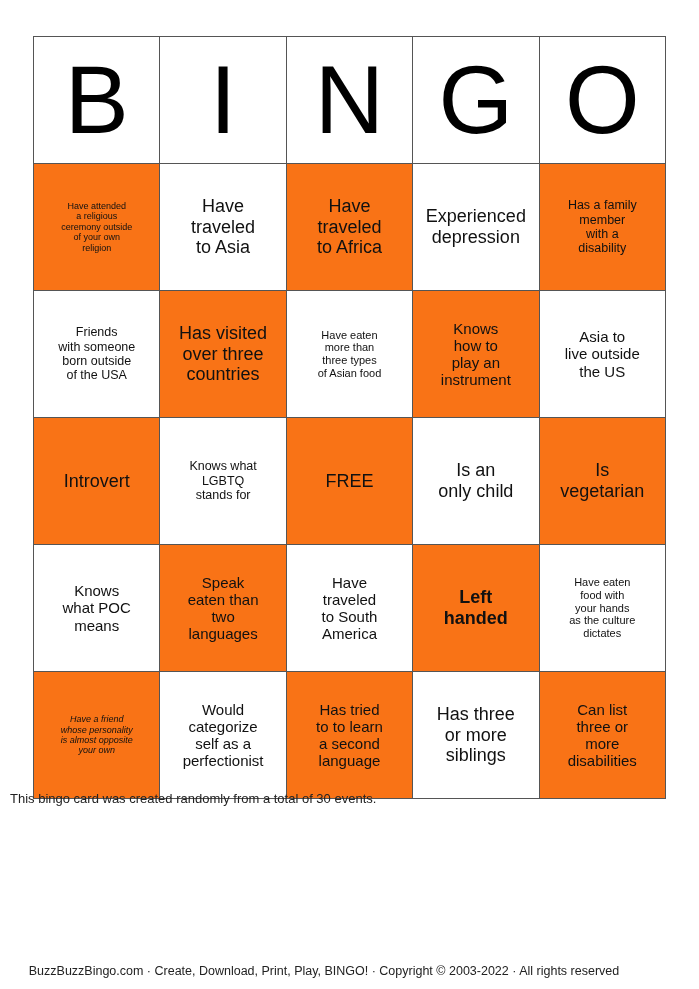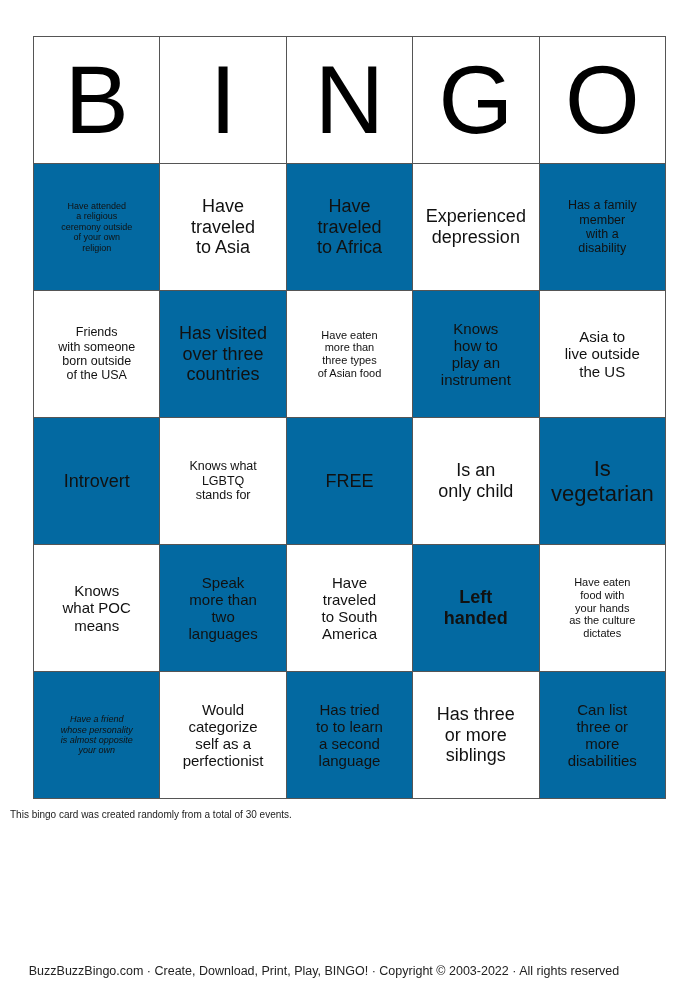--- a/index.html
+++ b/index.html
@@ -27,37 +27,37 @@
     .card td {
       border: 1px solid #555555;
       text-align: center;
       vertical-align: middle;
       padding: 0 6px;
       width: 20%;
       height: 126px;
       line-height: 1.15;
       overflow: hidden;
     }
-    .card td.shaded { background: #0369a1; }
+    .card td.shaded { background: #f97316; }
     .card td.plain { background: #ffffff; }
     .hdr td {
       font-size: 96px;
       line-height: 1;
       color: #000;
       padding: 0;
     }
     .cell-text {
       display: inline-block;
       white-space: pre-line;
     }
     .note {
       position: absolute;
       left: 10px;
-      top: 809px;
-      font-size: 10px;
+      top: 791px;
+      font-size: 13px;
       color: #222;
     }
     .footer {
       position: absolute;
       left: 0;
       width: 648px;
       top: 964px;
       text-align: center;
       font-size: 12.5px;
       color: #222;
@@ -115,29 +115,29 @@
 the US</span></td>
     </tr>
     <tr>
       <td class="shaded" style="font-size: 18px;"><span class="cell-text">Introvert</span></td>
       <td class="plain" style="font-size: 12.5px;"><span class="cell-text">Knows what
 LGBTQ
 stands for</span></td>
       <td class="shaded" style="font-size: 18px;"><span class="cell-text">FREE</span></td>
       <td class="plain" style="font-size: 18px;"><span class="cell-text">Is an
 only child</span></td>
-      <td class="shaded" style="font-size: 22px;"><span class="cell-text">Is
+      <td class="shaded" style="font-size: 18px;"><span class="cell-text">Is
 vegetarian</span></td>
     </tr>
     <tr>
       <td class="plain" style="font-size: 15px;"><span class="cell-text">Knows
 what POC
 means</span></td>
       <td class="shaded" style="font-size: 15px;"><span class="cell-text">Speak
-more than
+eaten than
 two
 languages</span></td>
       <td class="plain" style="font-size: 15px;"><span class="cell-text">Have
 traveled
 to South
 America</span></td>
       <td class="shaded" style="font-size: 18px; font-weight: bold;"><span class="cell-text">Left
 handed</span></td>
       <td class="plain" style="font-size: 11px;"><span class="cell-text">Have eaten
 food with

